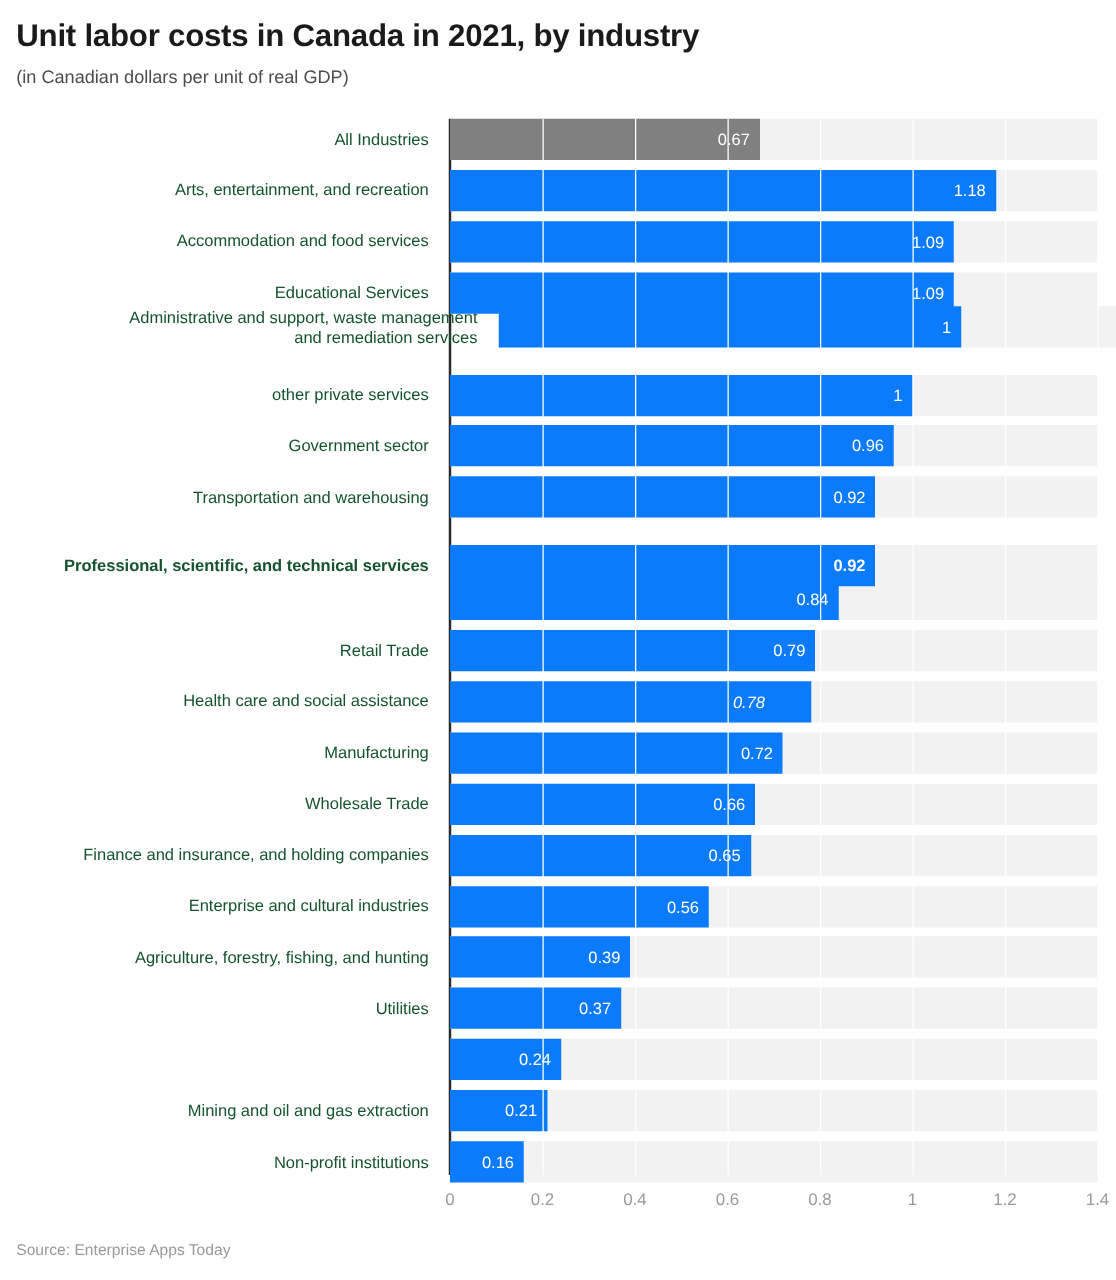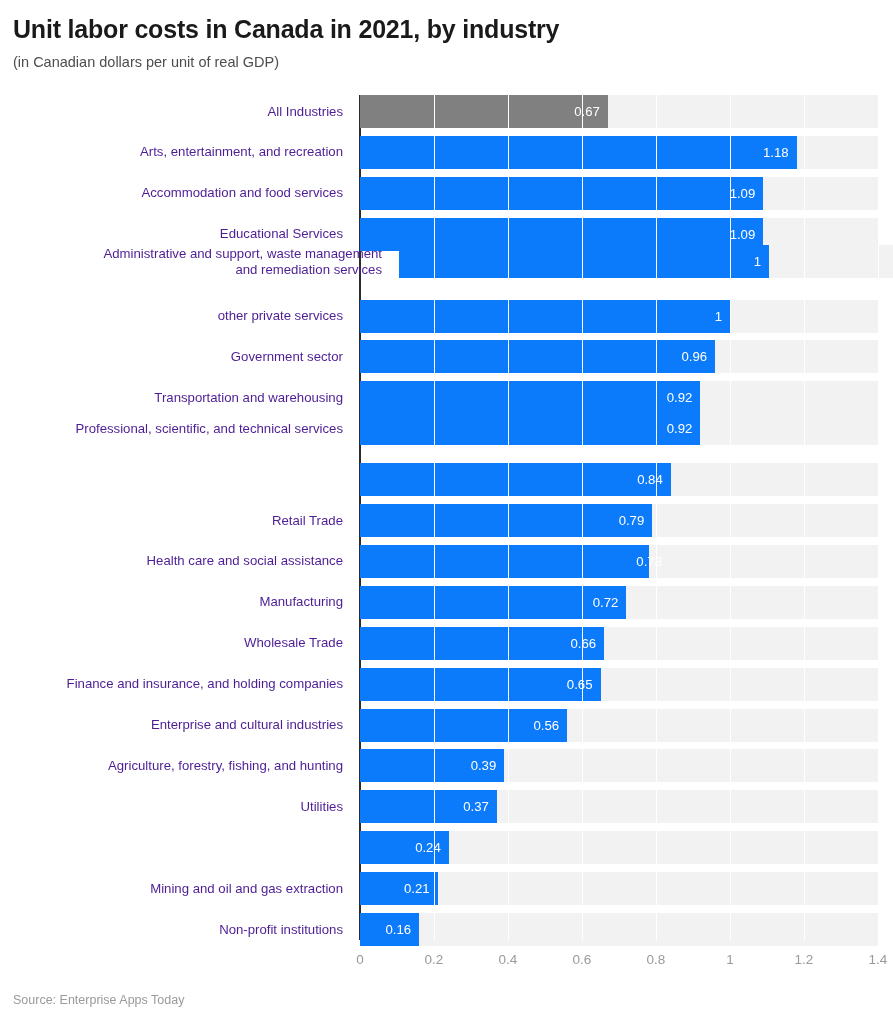--- a/index.html
+++ b/index.html
@@ -97,21 +97,21 @@
     left: 0;
     top: 0;
     width: 343px;
     height: 33px;
     display: flex;
     align-items: center;
     justify-content: flex-end;
     text-align: right;
     font-size: 13.2px;
     line-height: 16px;
-    color: #4c1d95;
+    color: #14532d;
   }
   .row-track {
     position: absolute;
     left: 360px;
     top: 0;
     width: 518px;
     height: 33px;
     background: #f2f2f2;
   }
   .row-bar {
@@ -243,21 +243,21 @@
           <div class="bar-value" style="left: 661.2px; width: 46px; justify-content: flex-end;">0.96</div>
         </div>
         <div class="row" style="top: 293.3px;">
           <div class="row-label">
             <span>Transportation and warehousing</span>
           </div>
           <div class="row-track" style="width: 518px;"></div>
           <div class="row-bar" style="left: 360px; width: 340.4px;"></div>
           <div class="bar-value" style="left: 646.4px; width: 46px; justify-content: flex-end;">0.92</div>
         </div>
-        <div class="row" style="top: 324px;">
+        <div class="row" style="top: 348px; font-weight: bold;">
           <div class="row-label">
             <span>Professional, scientific, and technical services</span>
           </div>
           <div class="row-track" style="width: 518px;"></div>
           <div class="row-bar" style="left: 360px; width: 340.4px;"></div>
           <div class="bar-value" style="left: 646.4px; width: 46px; justify-content: flex-end;">0.92</div>
         </div>
         <div class="row" style="top: 375.1px;">
           <div class="row-track" style="width: 518px;"></div>
           <div class="row-bar" style="left: 360px; width: 310.8px;"></div>
@@ -270,21 +270,21 @@
           <div class="row-track" style="width: 518px;"></div>
           <div class="row-bar" style="left: 360px; width: 292.3px;"></div>
           <div class="bar-value" style="left: 598.3px; width: 46px; justify-content: flex-end;">0.79</div>
         </div>
         <div class="row" style="top: 456.9px;">
           <div class="row-label">
             <span>Health care and social assistance</span>
           </div>
           <div class="row-track" style="width: 518px;"></div>
           <div class="row-bar" style="left: 360px; width: 288.6px;"></div>
-          <div class="bar-value" style="left: 616px; width: 46px; justify-content: flex-end;">0.78</div>
+          <div class="bar-value" style="left: 566px; width: 46px; justify-content: flex-end; font-style: italic;">0.78</div>
         </div>
         <div class="row" style="top: 497.8px;">
           <div class="row-label">
             <span>Manufacturing</span>
           </div>
           <div class="row-track" style="width: 518px;"></div>
           <div class="row-bar" style="left: 360px; width: 266.4px;"></div>
           <div class="bar-value" style="left: 572.4px; width: 46px; justify-content: flex-end;">0.72</div>
         </div>
         <div class="row" style="top: 538.7px;">

